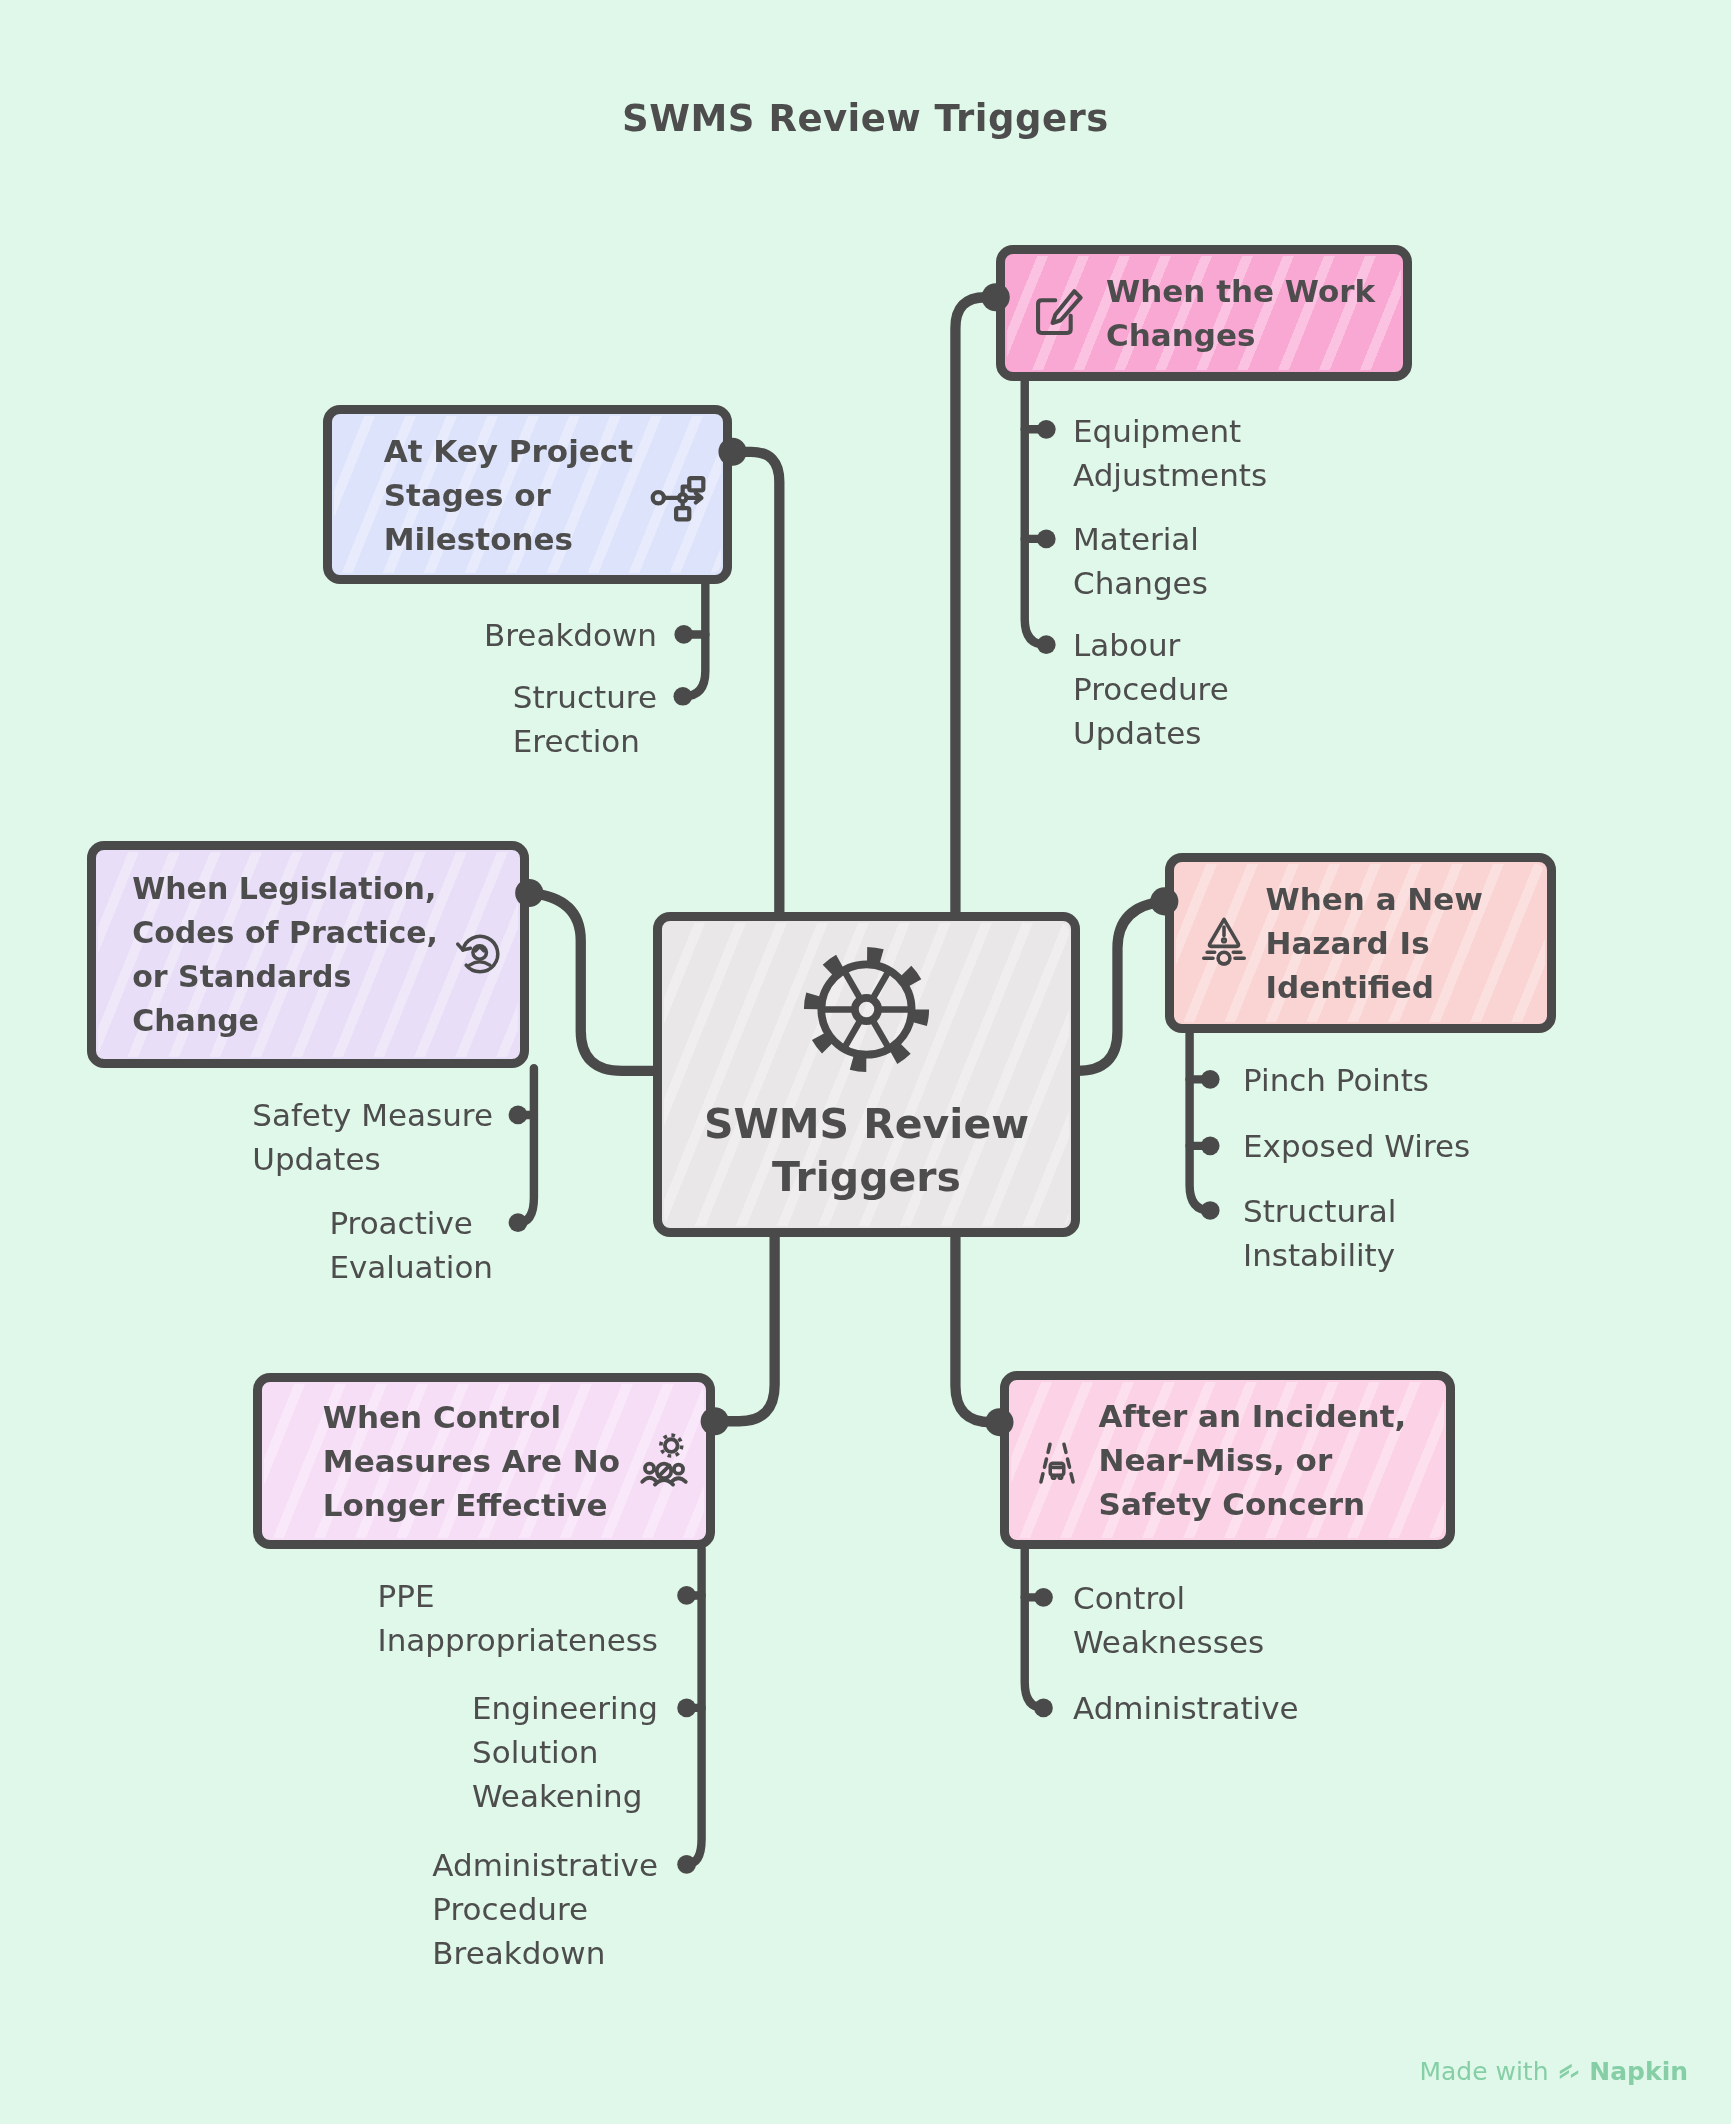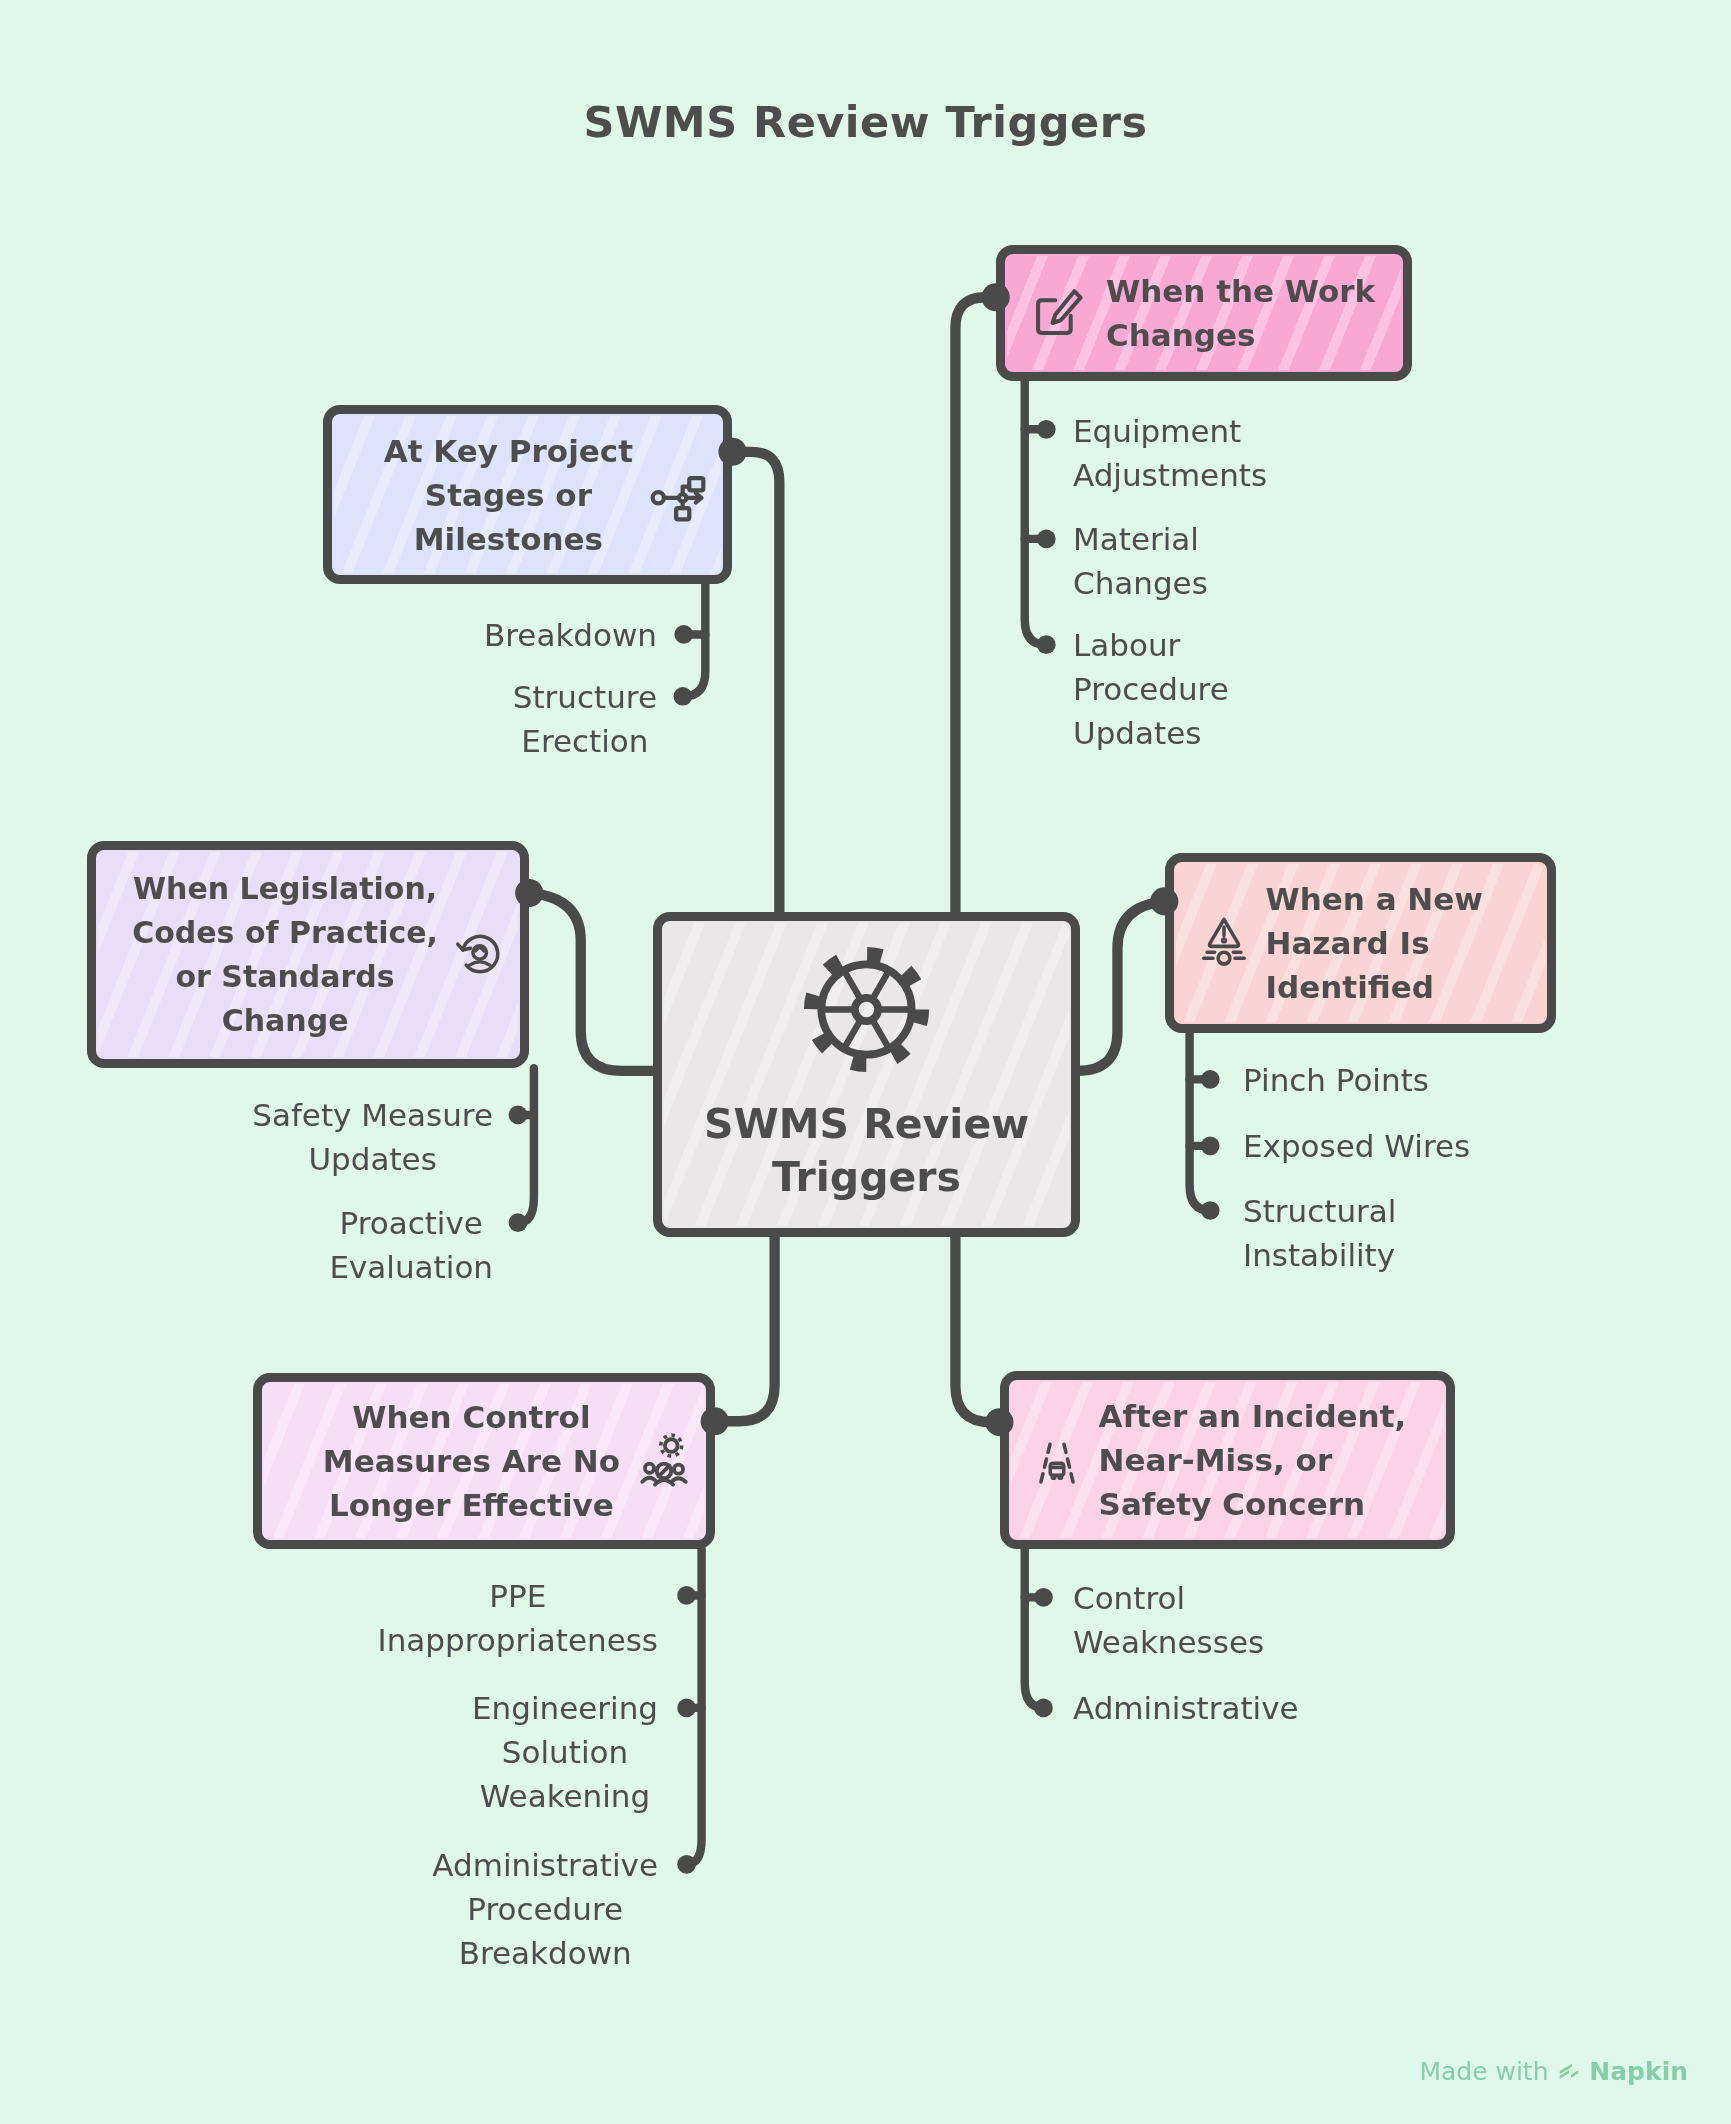--- a/index.html
+++ b/index.html
@@ -4,30 +4,30 @@
 <style>
   :root{
     --bg:#dff8ea; --line:#4a4a4a; --text:#4d4d4d; --wm:#86cfa6;
   }
   html,body{margin:0;padding:0;}
   body{background:var(--bg);font-family:"DejaVu Sans","Liberation Sans",sans-serif;}
   #canvas{position:relative;width:1731px;height:2125px;background:var(--bg);overflow:hidden;}
   svg.layer{position:absolute;left:0;top:0;z-index:0;pointer-events:none;}
   svg.dots-layer{z-index:3;}
   .page-title{position:absolute;left:0;right:0;top:97px;margin:0;text-align:center;
-    font-size:43px;font-weight:700;color:var(--text);letter-spacing:0.5px;z-index:1;}
+    font-size:37px;font-weight:700;color:var(--text);letter-spacing:0.5px;z-index:1;}
   .box{position:absolute;display:flex;align-items:center;border:9.4px solid var(--line);
     border-radius:17px;box-sizing:border-box;z-index:2;}
   .box::before{content:'';position:absolute;inset:1.9px;border-radius:9.4px;
     background:repeating-linear-gradient(112deg,rgba(255,255,255,0) 0 28px,rgba(255,255,255,.30) 28px 38px);
     pointer-events:none;}
   .box>*{position:relative;z-index:1;}
   .box-label{color:var(--text);font-weight:700;font-size:31px;}
   .box-label .ln{display:block;line-height:44px;white-space:nowrap;}
-  .align-left{text-align:left;} .align-right{text-align:center;} .align-center{text-align:center;}
+  .align-left{text-align:left;} .align-right{text-align:left;} .align-center{text-align:center;}
   .central{flex-direction:column;justify-content:center;gap:24px;}
   .central .box-label{font-size:41px;}
   .central .box-label .ln{line-height:53px;}
   .icon{display:flex;align-items:center;justify-content:center;flex:0 0 auto;}
   .icon svg{stroke:var(--line);fill:none;stroke-linecap:round;stroke-linejoin:round;}
   .child{position:absolute;z-index:1;color:var(--text);font-weight:400;font-size:31px;}
   .child .ln{display:block;line-height:44px;white-space:nowrap;}
   .watermark{position:absolute;right:43px;top:2057px;display:flex;align-items:center;gap:8.4px;z-index:1;}
   .watermark .wm-text{color:var(--wm);font-size:25px;font-weight:400;}
   .watermark .wm-brand{color:var(--wm);font-size:25px;font-weight:700;}

